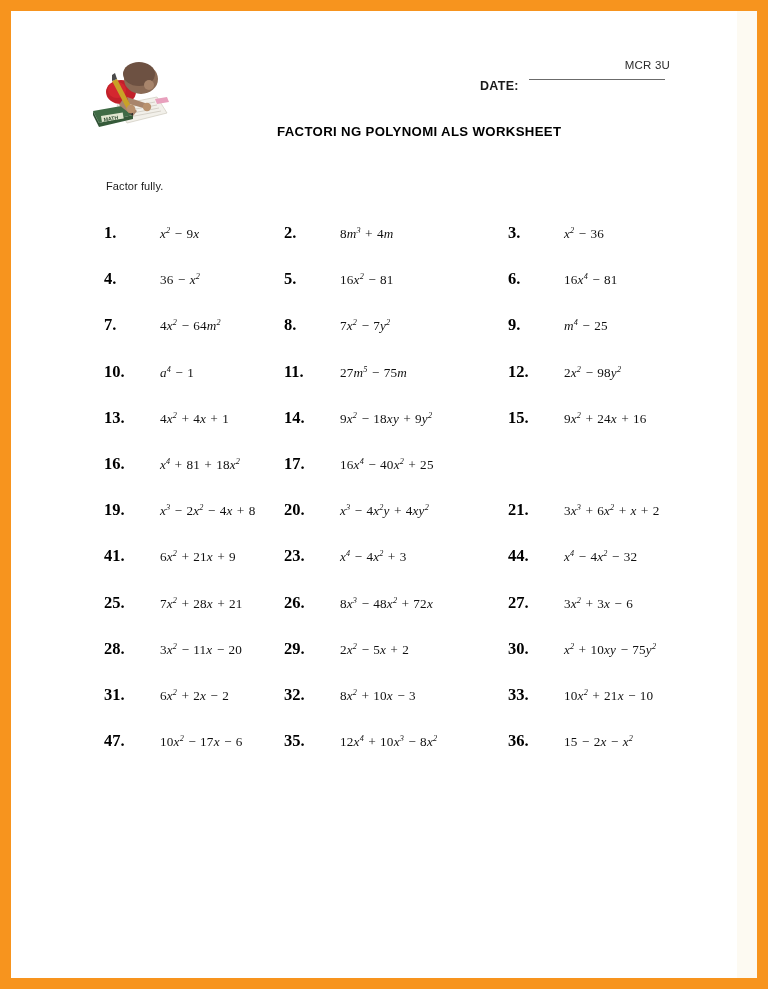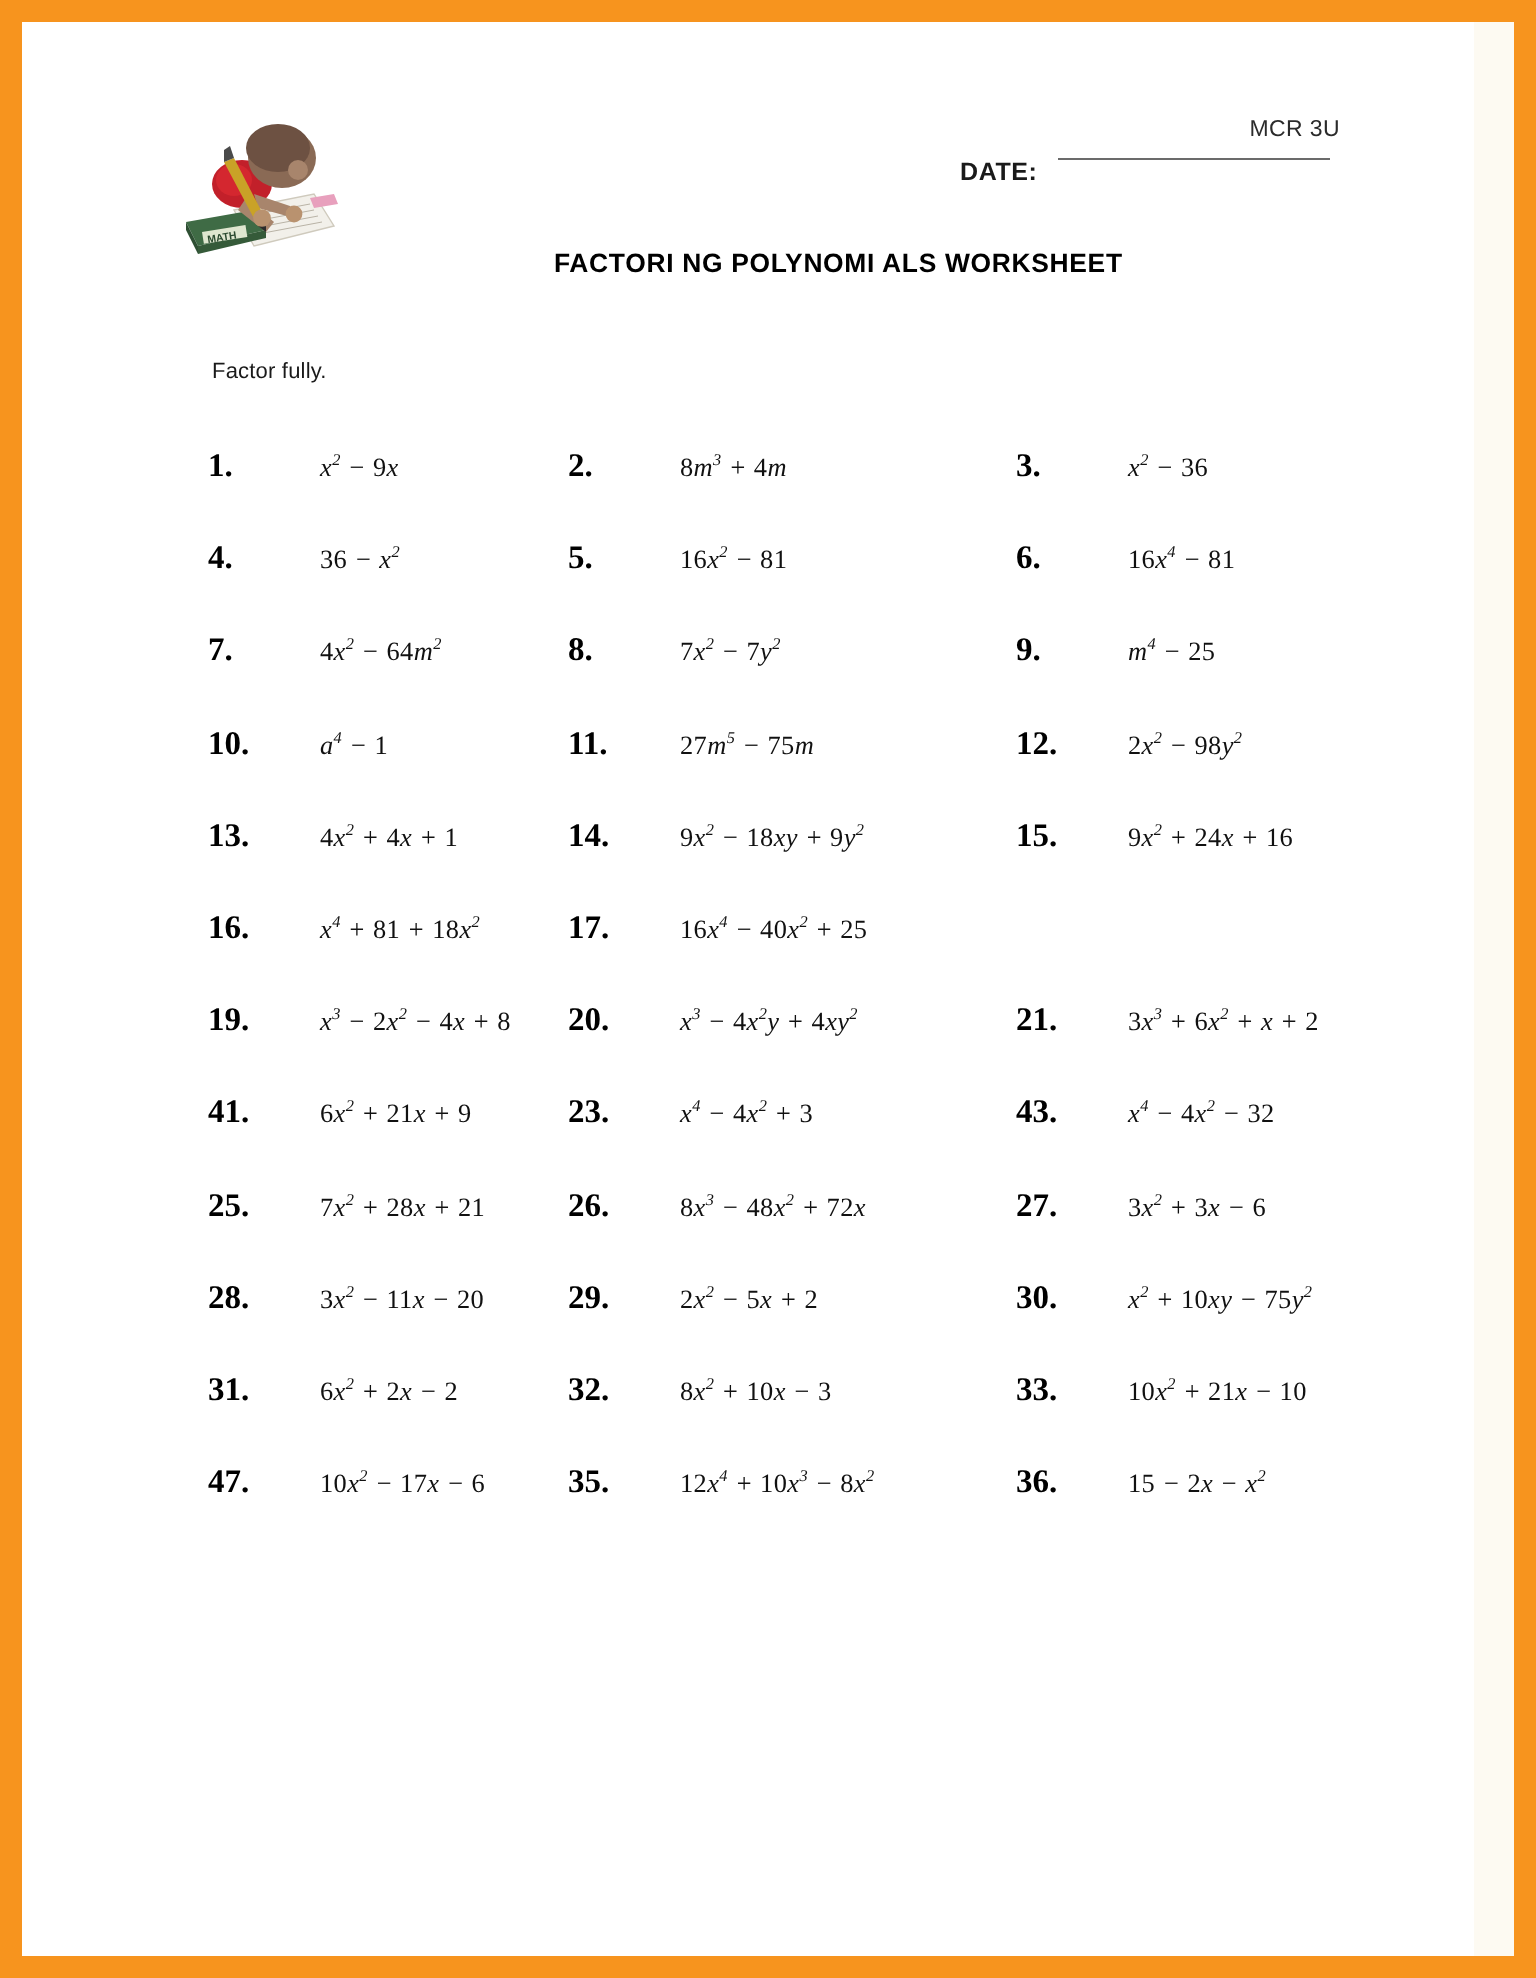--- a/index.html
+++ b/index.html
@@ -300,21 +300,21 @@
           <div class="prob-row">
             <div class="prob c1">
               <span class="prob-num">41.</span>
               <span class="prob-expr"><span class="num-lit">6</span>x<sup>2</sup> + <span class="num-lit">21</span>x + <span class="num-lit">9</span></span>
             </div>
             <div class="prob c2">
               <span class="prob-num">23.</span>
               <span class="prob-expr">x<sup>4</sup> − <span class="num-lit">4</span>x<sup>2</sup> + <span class="num-lit">3</span></span>
             </div>
             <div class="prob c3">
-              <span class="prob-num">43.</span>
+              <span class="prob-num">44.</span>
               <span class="prob-expr">x<sup>4</sup> − <span class="num-lit">4</span>x<sup>2</sup> − <span class="num-lit">32</span></span>
             </div>
           </div>
           <div class="prob-row">
             <div class="prob c1">
               <span class="prob-num">25.</span>
               <span class="prob-expr"><span class="num-lit">7</span>x<sup>2</sup> + <span class="num-lit">28</span>x + <span class="num-lit">21</span></span>
             </div>
             <div class="prob c2">
               <span class="prob-num">26.</span>

